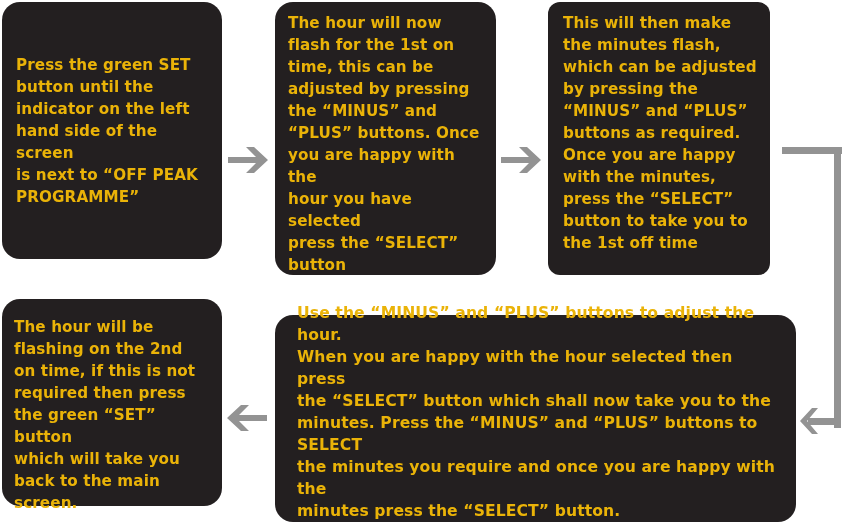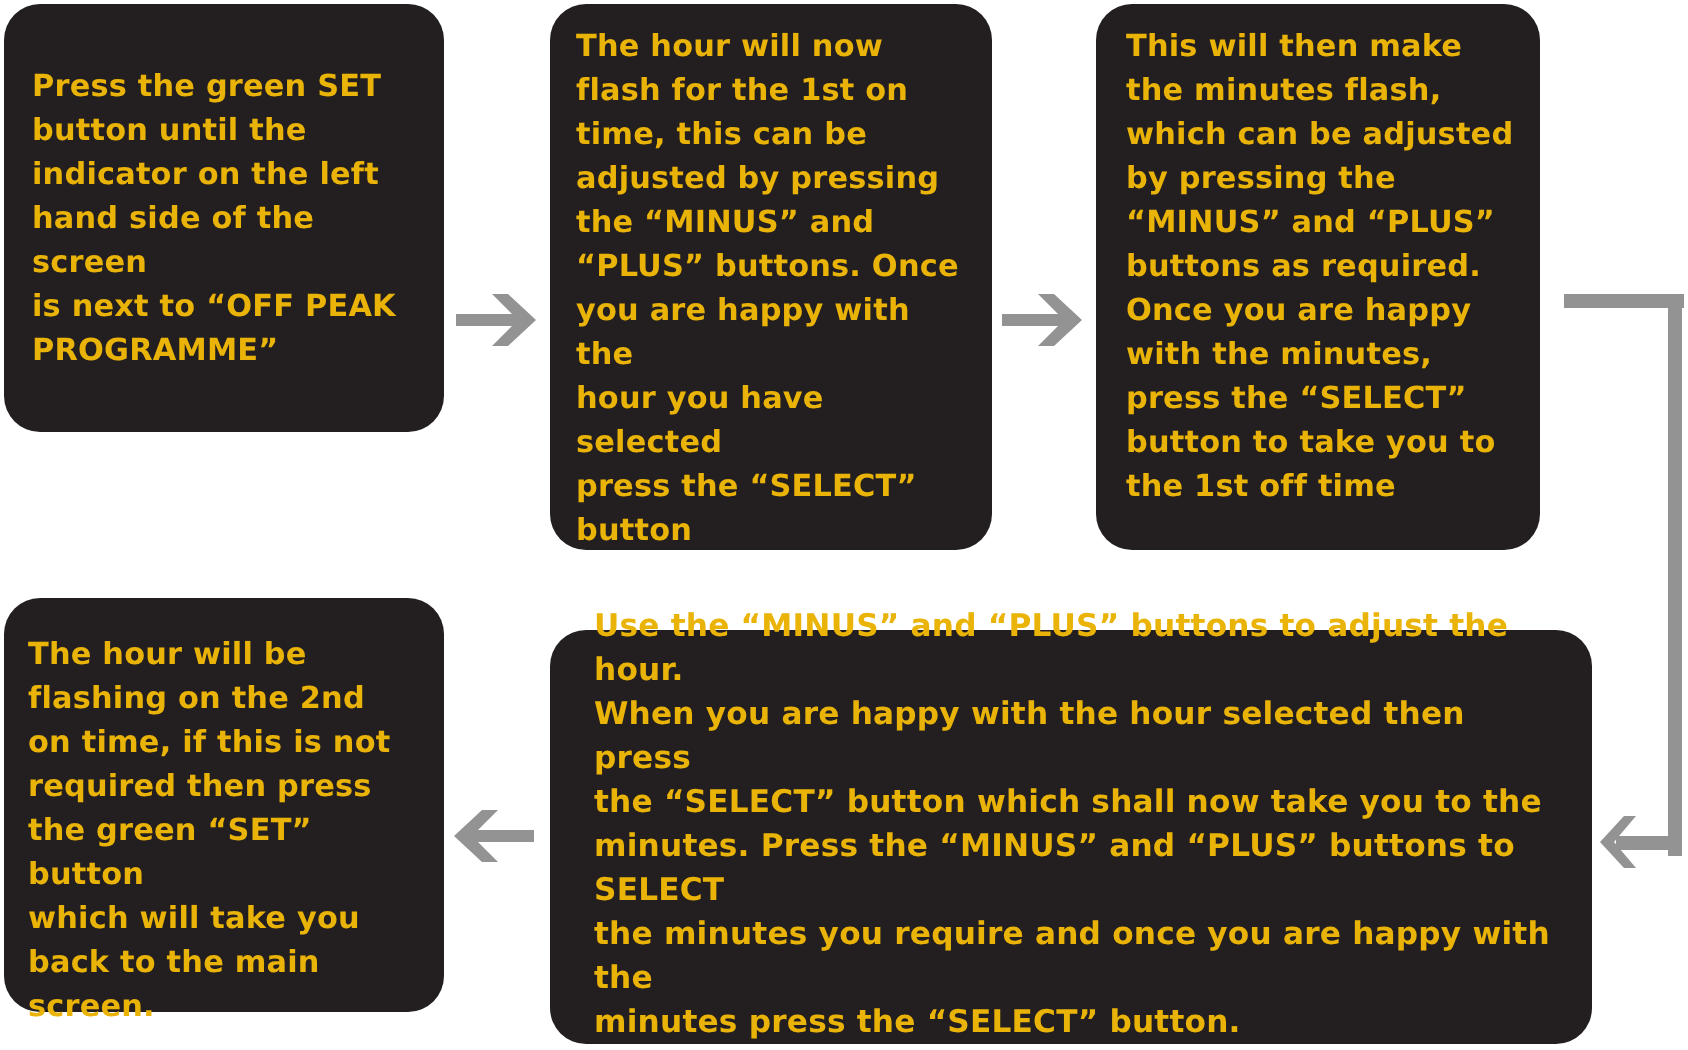--- a/index.html
+++ b/index.html
@@ -2,23 +2,23 @@
 <html><head>
 <meta charset="utf-8">
 <style>
   html, body { margin: 0; padding: 0; background: #ffffff; }
   body { width: 844px; height: 525px; position: relative; overflow: hidden;
          font-family: "DejaVu Sans", sans-serif; }
   .box { position: absolute; background: #231f20; border-radius: 18px; color: #eab308;
          box-sizing: border-box; font-weight: bold; font-size: 15.2px; line-height: 22px;
          letter-spacing: 0.1px; display: flex; }
   .box .txt { white-space: pre-line; }
-  #box1 { left: 2px; top: 2px; width: 220px; height: 214px; padding: 0 10px 0 14px; align-items: center; }
+  #box1 { left: 2px; top: 2px; width: 220px; height: 257px; padding: 0 10px 0 14px; align-items: center; }
   #box2 { left: 275px; top: 2px; width: 221px; height: 273px; padding: 10px 8px 0 13px; align-items: flex-start; }
-  #box3 { left: 548px; top: 2px; width: 222px; height: 273px; padding: 10px 8px 0 15px; align-items: flex-start; }
+  #box3 { left: 548px; top: 2px; width: 222px; height: 273px; padding: 10px 8px 0 15px; align-items: flex-start; border-radius: 12px; }
   #box4 { left: 2px; top: 299px; width: 220px; height: 207px; padding: 17px 8px 0 12px; align-items: flex-start; }
   #box5 { left: 275px; top: 315px; width: 521px; height: 207px; padding: 24px 10px 0 22px; align-items: flex-end; font-size: 15.6px; }
   .arrow { position: absolute; }
 </style>
 </head>
 <body>
 
 <div class="box" id="box1">
   <div class="txt">Press the green SET
 button until the

